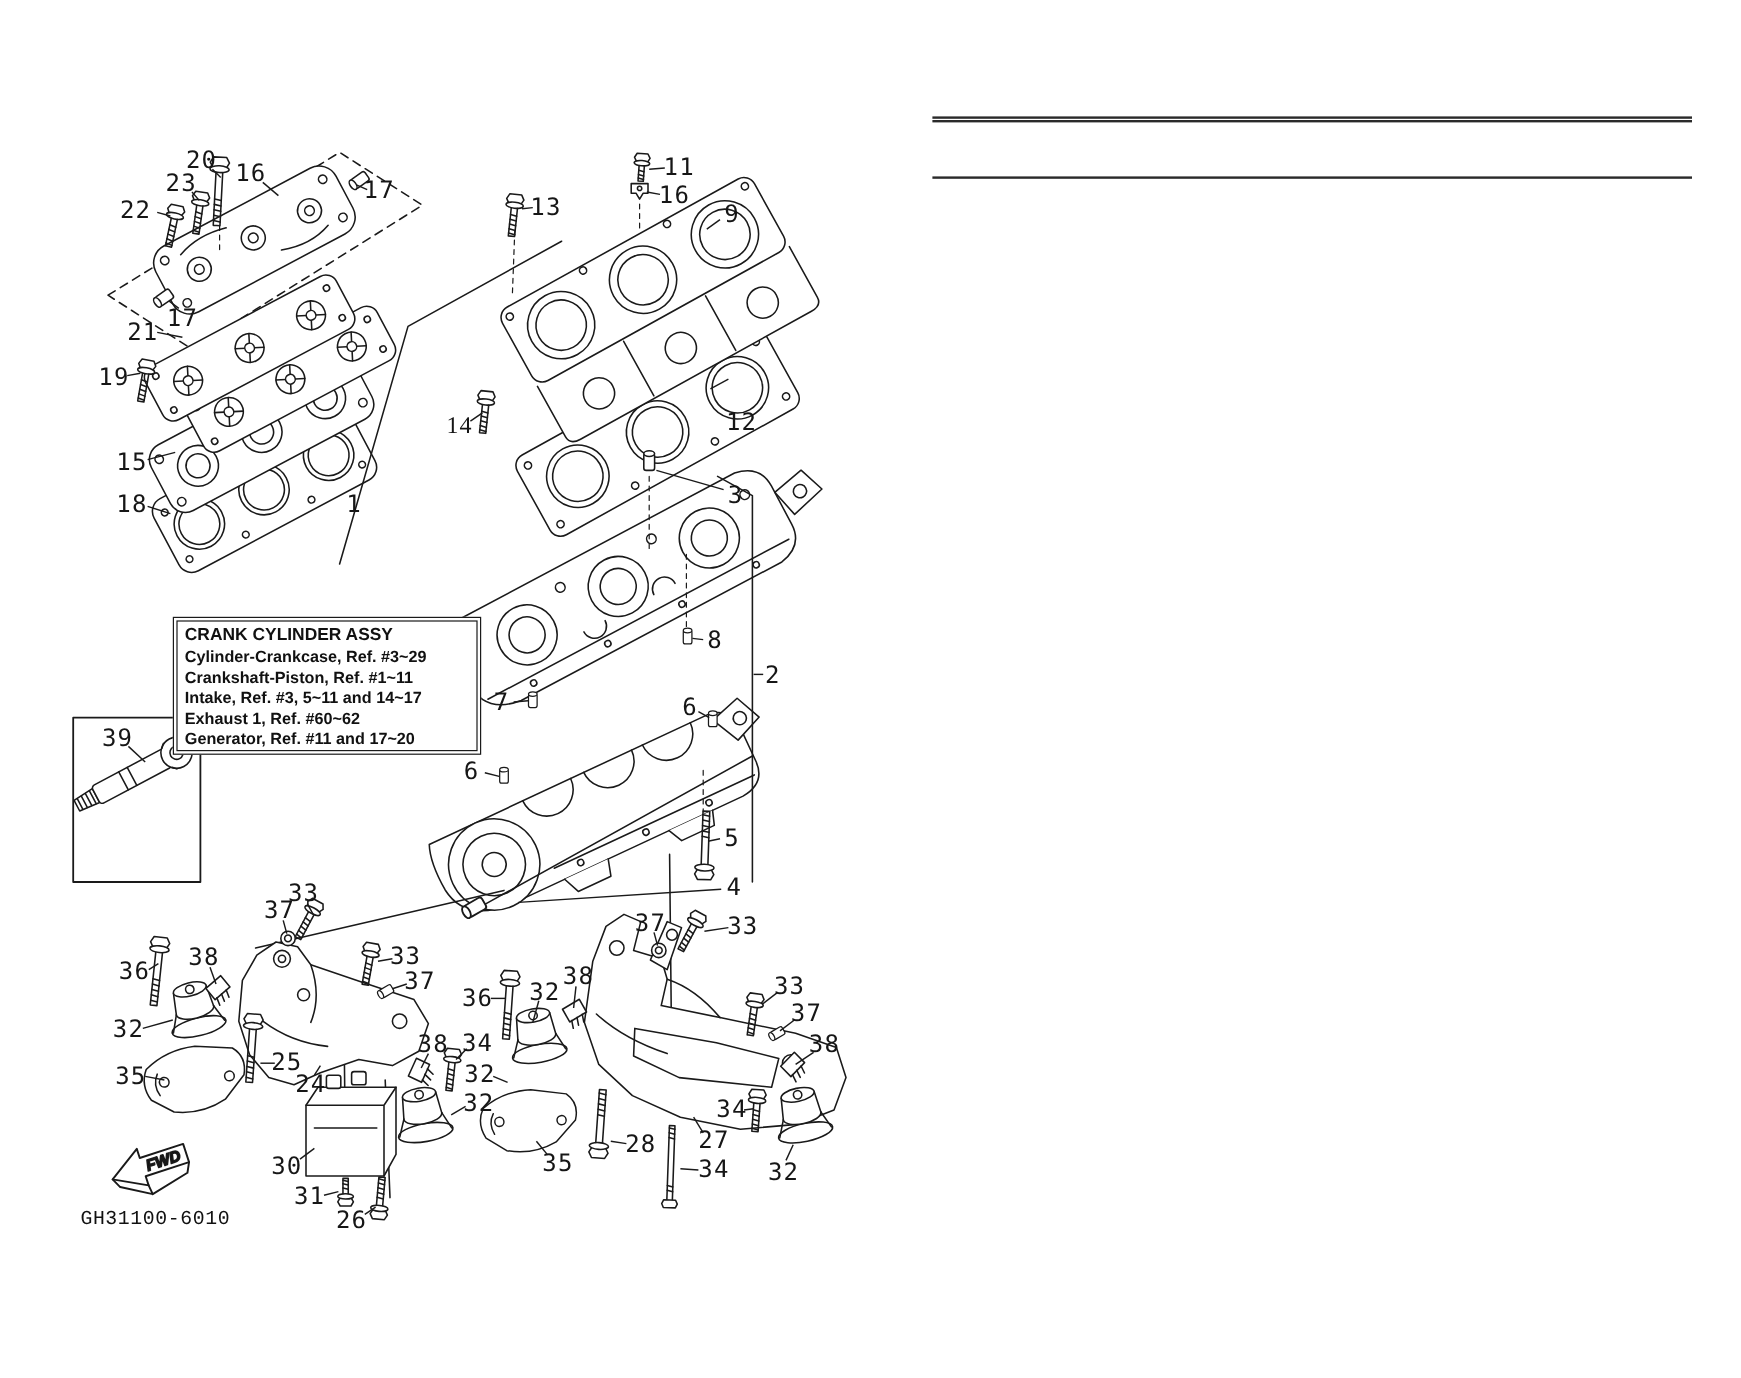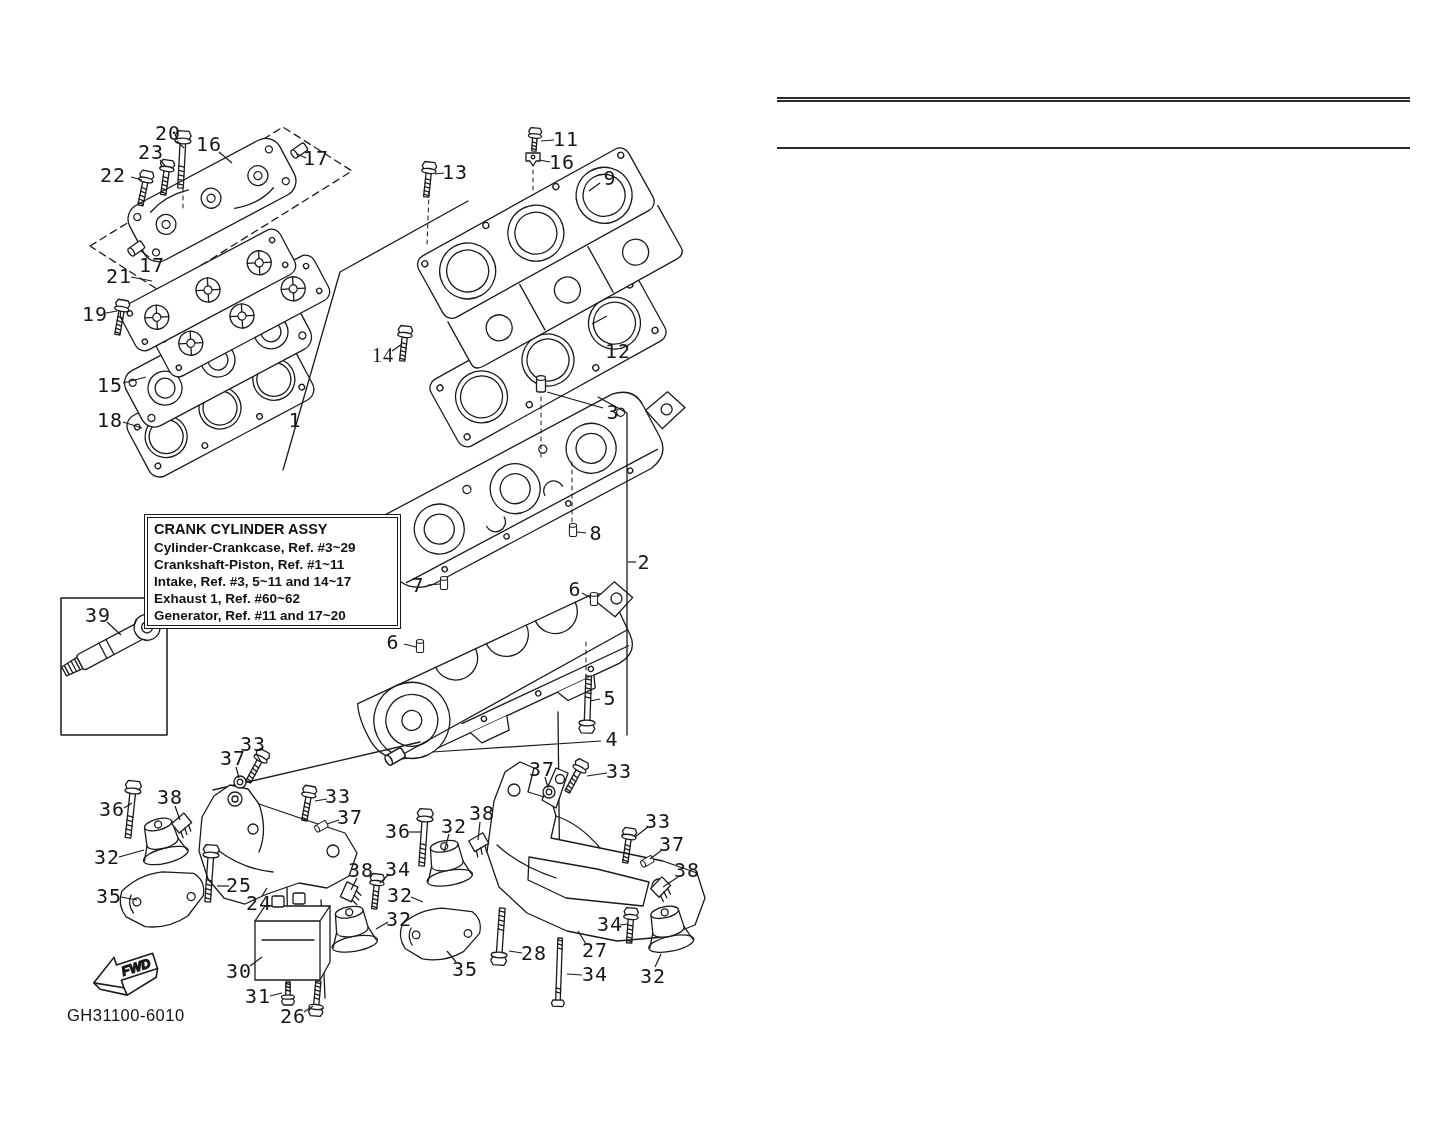--- a/index.html
+++ b/index.html
@@ -26,21 +26,21 @@
   .info-box {
     position:absolute; left:144px; top:470px; width:257px; height:115px;
     box-sizing:border-box; border:4px double #1a1a1a; background:#fff;
     padding:3px 6px 0 6px;
     margin-top:44px;
   }
   .info-title { font-weight:bold; font-size:14.5px; line-height:17.5px; color:#111; }
   .info-line  { font-weight:bold; font-size:13.5px; line-height:17.2px; color:#111; }
   .part-code {
     position:absolute; left:67px; top:1006px; font-size:16.5px; color:#111;
-    letter-spacing:0.5px; font-weight:400;
+    letter-spacing:0.5px; font-weight:400;font-family:Liberation Mono, monospace;
   }
   .fwd-text { font-family:"Liberation Sans", sans-serif; font-size:13px;
     font-style:italic; font-weight:bold; fill:#111; }
 </style>
 </head>
 <body>
 
 <div class="page">
 
   <div class="rule rule-thick"></div>

